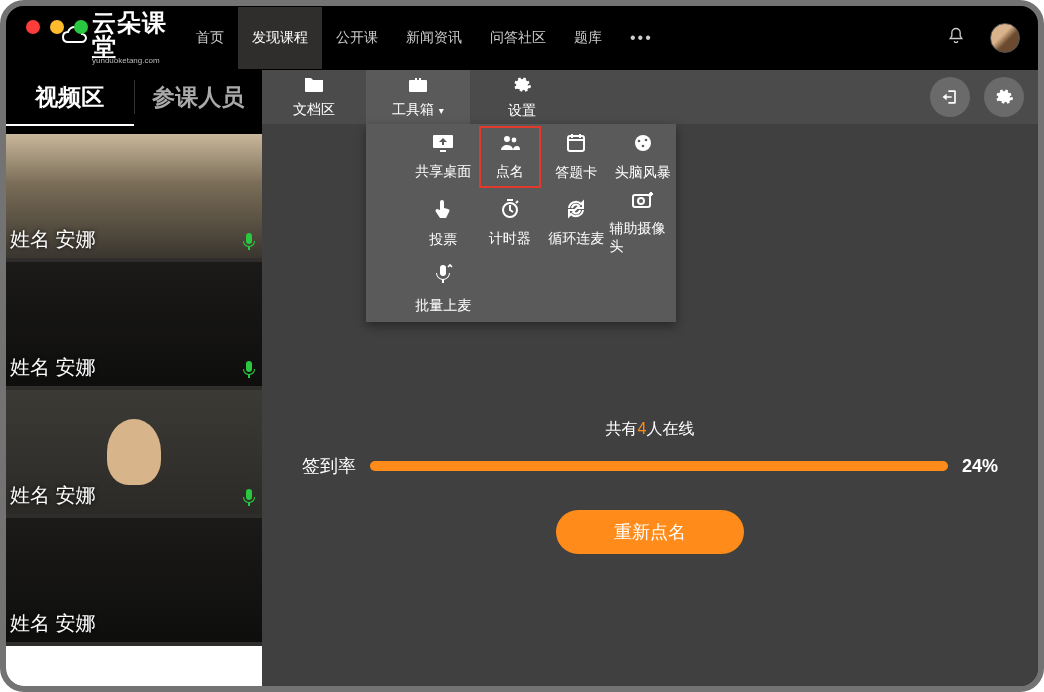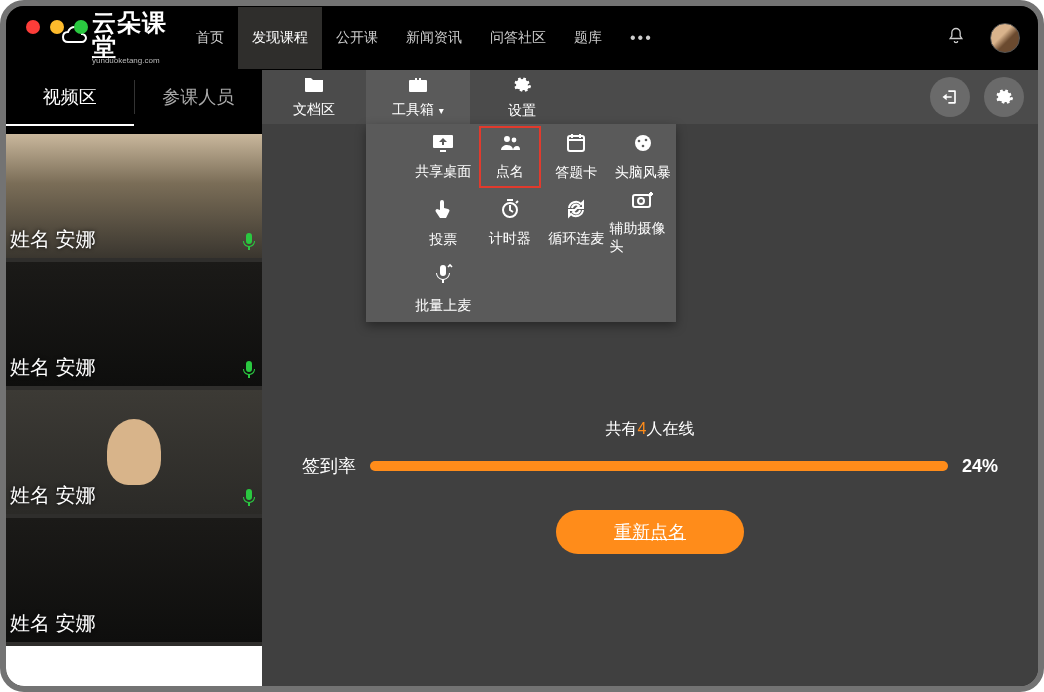--- a/index.html
+++ b/index.html
@@ -35,21 +35,21 @@
 
   .topbar-right { margin-left: auto; display: flex; align-items: center; gap: 24px; }
   .bell { font-size: 18px; color:#ccc; cursor:pointer; }
   .avatar { width: 30px; height: 30px; border-radius: 50%; background: linear-gradient(135deg,#d9b38c 40%,#6b4a2f 60%); border:1px solid #555; cursor:pointer; }
 
   .body { display: flex; height: calc(100% - 64px); }
 
   
   .leftcol { width: 256px; background: #000; display: flex; flex-direction: column; }
   .left-tabs { height: 54px; display: flex; }
-  .left-tab { flex: 1; display:flex; align-items:center; justify-content:center; font-size: 18px; color:#fff; cursor:pointer; }
+  .left-tab { flex: 1; display:flex; align-items:center; justify-content:center; font-size: 23px; color:#fff; cursor:pointer;font-weight:bold; }
   .left-tab.inactive { color:#aaa; }
   .left-tab-divider { width:1px; background:#333; margin:10px 0; }
   .underline-row { height:2px; background:#000; display:flex; }
   .underline-row .seg { height:2px; }
   .underline-row .seg.on { background:#fff; }
 
   .video-list { flex:1; overflow:hidden; background:#2f2e2c; margin-top:8px; }
   .tile {
     position: relative; width: 256px; height: 124px; margin-bottom: 4px;
     background: linear-gradient(180deg,#3c3a35,#2b2a27);
@@ -102,21 +102,21 @@
   .stats .lines .num { color:#ff8c1a; }
   .progress-row { display:flex; align-items:center; gap:14px; margin-top:10px; }
   .progress-row .lbl { white-space:nowrap; font-size:18px; }
   .bar {
     flex:1; height:10px; background:#ff8c1a; border-radius:6px; position:relative;
   }
   .progress-row .pct { font-size:18px; font-weight:700; }
   .restart {
     margin:32px auto 0; width:188px; height:44px; border-radius:22px;
     background:#ff8c1a; color:#fff; font-size:18px; display:flex;
-    align-items:center; justify-content:center; cursor:pointer;text-decoration:underline;
+    align-items:center; justify-content:center; cursor:pointer;
   }
 </style>
 </head>
 <body>
 
 <div class="window">
 
   <div class="mac-dots">
     <div class="dot red"></div>
     <div class="dot yellow"></div>

